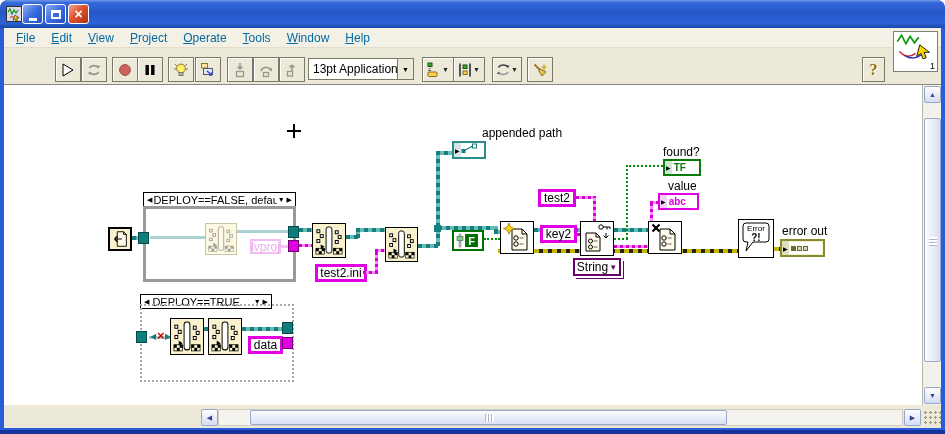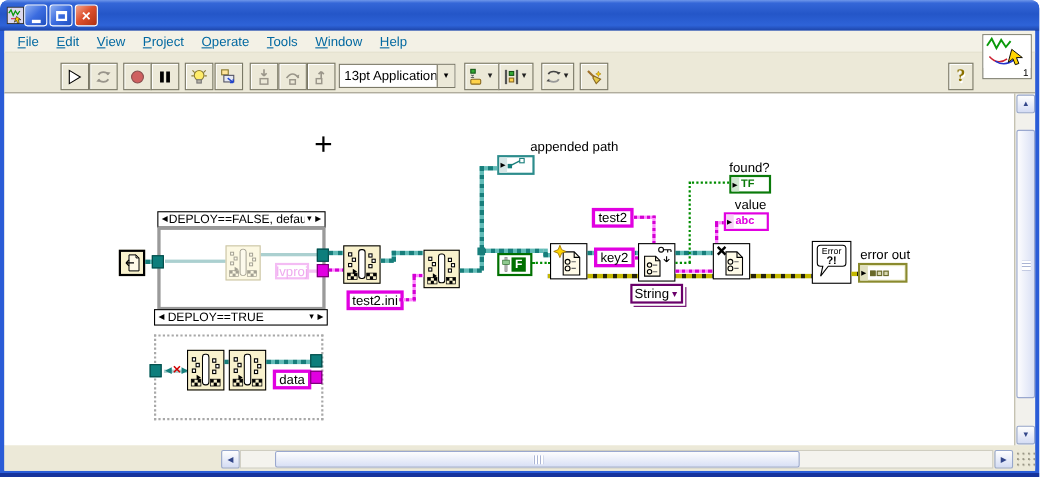--- a/index.html
+++ b/index.html
@@ -456,21 +456,21 @@
       <div class="dlab" style="left:778px;top:139px;"><span>error out</span></div>
       <div class="ind" style="left:776px;top:154px;width:45px;height:18px;border:2px solid #8a8a2e;box-shadow:inset 0 0 0 1px #f0f0d0;">
         <span class="la" style="background:#e0e0c0;">▶</span>
         <span style="display:flex;align-items:center;padding-left:2px;">
           <span class="eo-sq" style="background:#6a6a2a;"></span>
             <span class="eo-sq"></span>
             <span class="eo-sq"></span>
         </span>
       </div>
 
-      <div class="shead" style="left:136px;top:196px;width:158px;">
+      <div class="shead" style="left:136px;top:209px;width:132px;">
         <span class="tri">◀</span>
         <span class="t" style="text-align:left;padding-left:2px;">DEPLOY==TRUE</span>
         <span class="tri">▼</span>
         <span class="tri">▶</span>
       </div>
       <div class="struct2" style="left:136px;top:219px;width:154px;height:78px;"></div>
       <div class="tun" style="left:132px;top:246px;"></div>
       <div class="wire gth" style="left:145px;top:251px;width:22px;"></div>
       <span class="tritl" style="left:146px;top:248px;">◀</span>
       <span class="brkx" style="left:153px;top:244px;">×</span>

